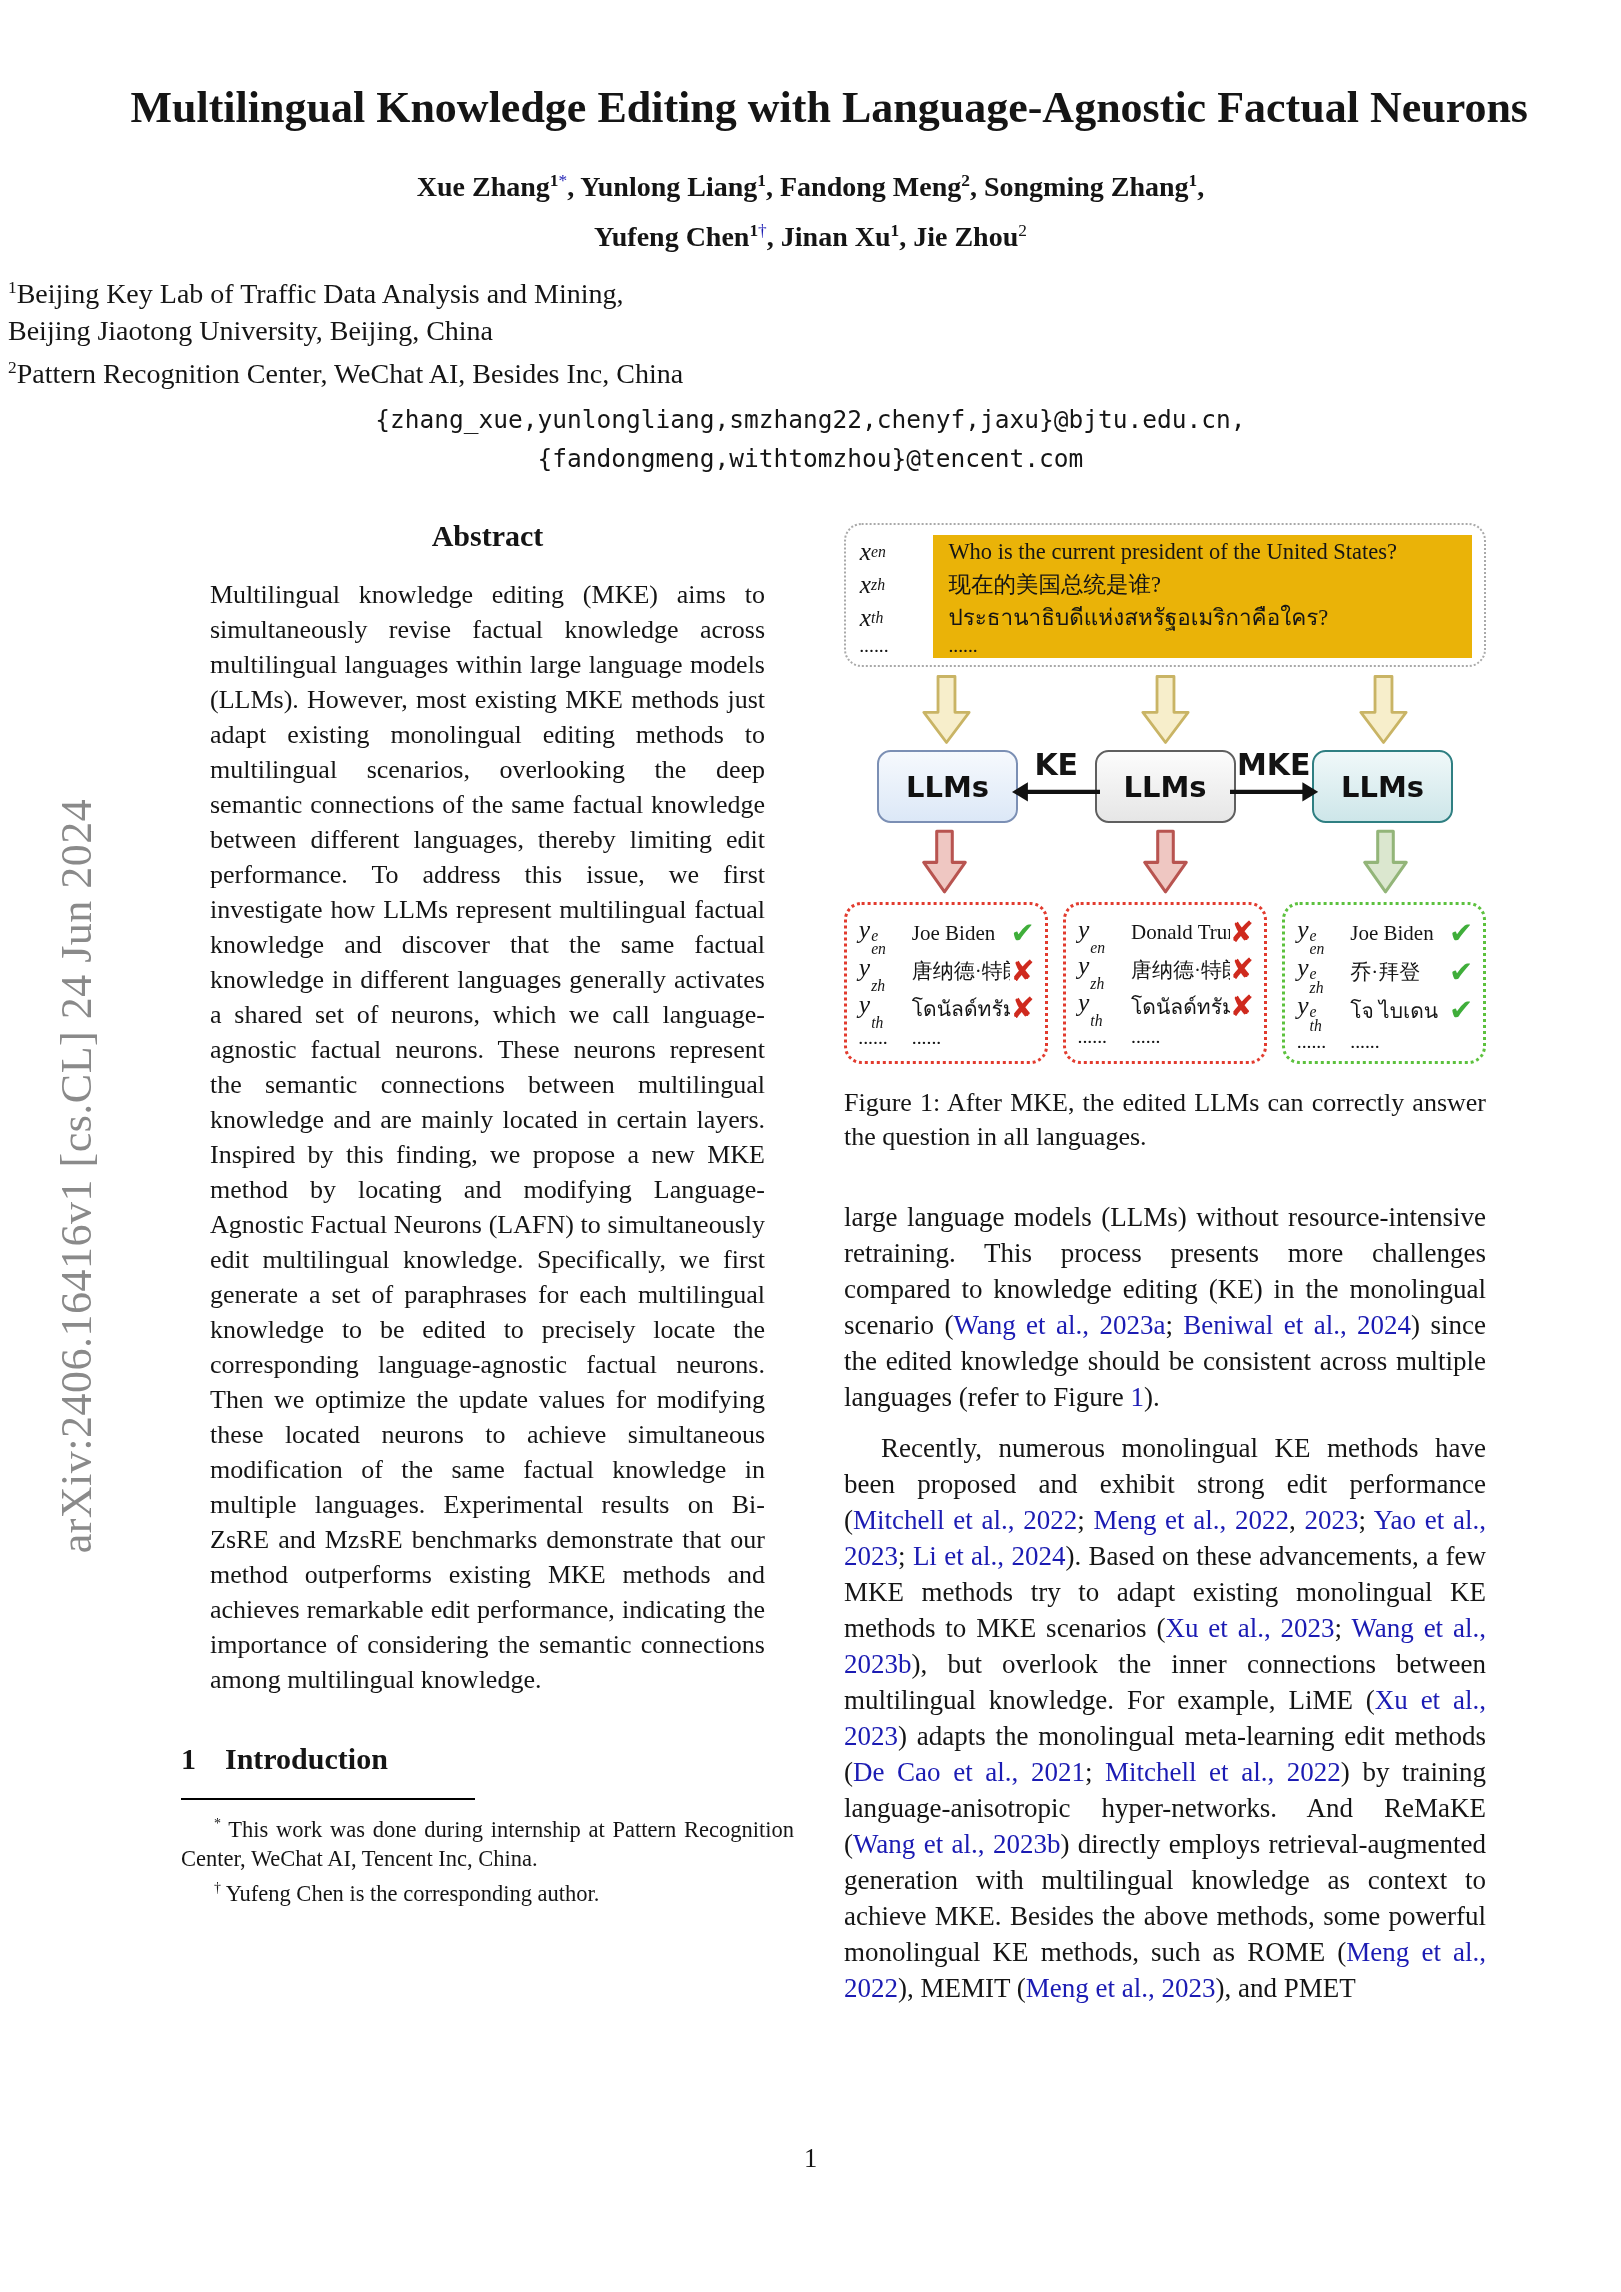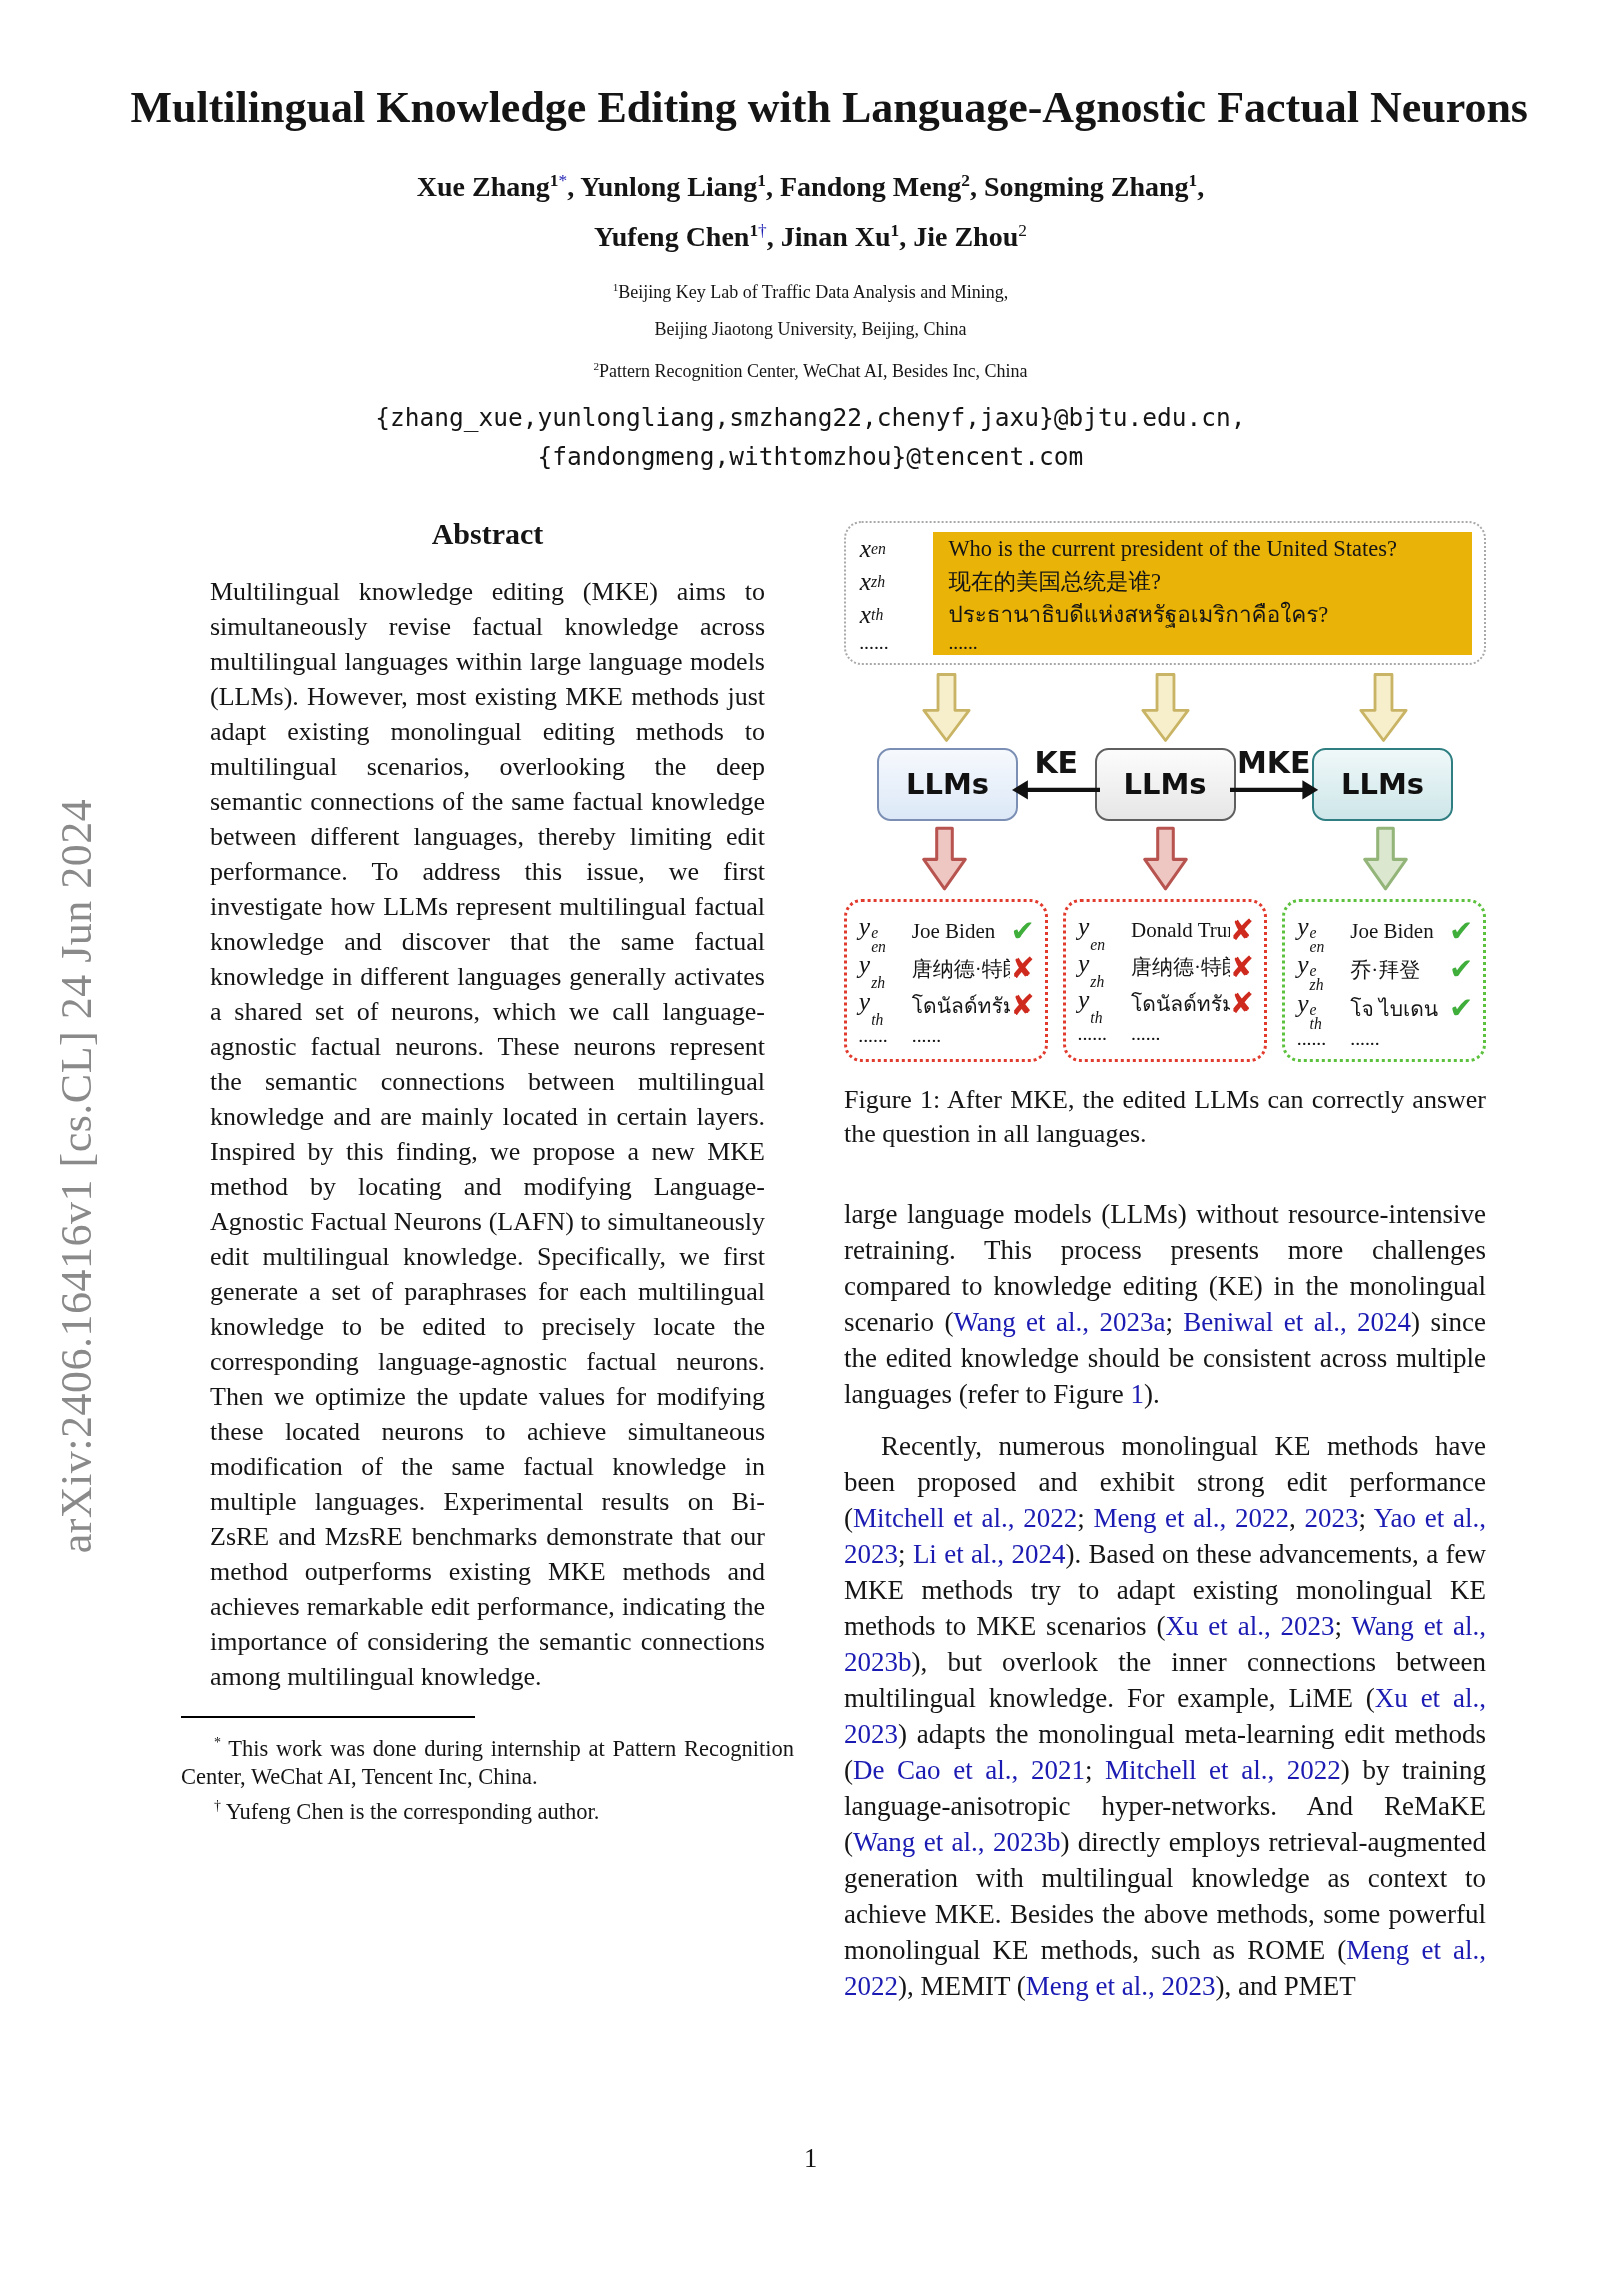--- a/index.html
+++ b/index.html
@@ -7,21 +7,21 @@
         font-family:"Liberation Serif",serif;color:#151515;}
   
   .watermark{position:absolute;left:76px;top:1176px;transform:translate(-50%,-50%) rotate(-90deg);
              white-space:nowrap;font-size:44px;color:#8a8a8a;letter-spacing:0.5px;}
   
   .title{padding-top:82px;text-align:right;font-size:44px;font-weight:bold;margin:0 93px;}
   .authors{text-align:center;font-size:28px;line-height:44px;}
   .authors-wrap{margin-top:25.5px;}
   .bd{font-weight:bold;}
   .affils{margin-top:9.8px;}
-  .affil{text-align:center;font-size:18px;line-height:37px;}
+  .affil{font-size:28px;line-height:37px;margin-left:8px;}
   .emails{margin-top:7.8px;}
   .email{text-align:center;font-family:"DejaVu Sans Mono",monospace;font-size:24.5px;line-height:39px;}
   sup{font-size:62%;}
   sub{font-size:62%;}
   .cite{color:#1b1bb3;}
   
   .columns{display:flex;margin:41px 151px 0 181px;gap:50px;}
   .col.left{width:613px;flex:none;}
   .col.right{width:642px;flex:none;}
   .abs-head{text-align:center;font-size:30px;font-weight:bold;margin-bottom:23.5px;}
@@ -96,20 +96,23 @@
     <div class="email">{zhang_xue,yunlongliang,smzhang22,chenyf,jaxu}@bjtu.edu.cn,</div>
     <div class="email">{fandongmeng,withtomzhou}@tencent.com</div>
   </div>
 
   <div class="columns">
 
     <div class="col left">
       <div class="abs-head">Abstract</div>
       <div class="abs-text">Multilingual knowledge editing (MKE) aims to simultaneously revise factual knowledge across multilingual languages within large language models (LLMs). However, most existing MKE methods just adapt existing monolingual editing methods to multilingual scenarios, overlooking the deep semantic connections of the same factual knowledge between different languages, thereby limiting edit performance. To address this issue, we first investigate how LLMs represent multilingual factual knowledge and discover that the same factual knowledge in different languages generally activates a shared set of neurons, which we call language-agnostic factual neurons. These neurons represent the semantic connections between multilingual knowledge and are mainly located in certain layers. Inspired by this finding, we propose a new MKE method by locating and modifying Language-Agnostic Factual Neurons (LAFN) to simultaneously edit multilingual knowledge. Specifically, we first generate a set of paraphrases for each multilingual knowledge to be edited to precisely locate the corresponding language-agnostic factual neurons. Then we optimize the update values for modifying these located neurons to achieve simultaneous modification of the same factual knowledge in multiple languages. Experimental results on Bi-ZsRE and MzsRE benchmarks demonstrate that our method outperforms existing MKE methods and achieves remarkable edit performance, indicating the importance of considering the semantic connections among multilingual knowledge.</div>
 
+      <div class="sec-head">
+        <span class="sec-num">1</span><span>Introduction</span>
+      </div>
 
       <div class="fnblock">
         <div class="fnrule"></div>
         <p class="fn"><sup>*</sup><span> This work was done during internship at Pattern Recognition Center, WeChat AI, Tencent Inc, China.</span></p>
         <p class="fn"><sup>†</sup><span> Yufeng Chen is the corresponding author.</span></p>
       </div>
     </div>
 
     <div class="col right">
 

